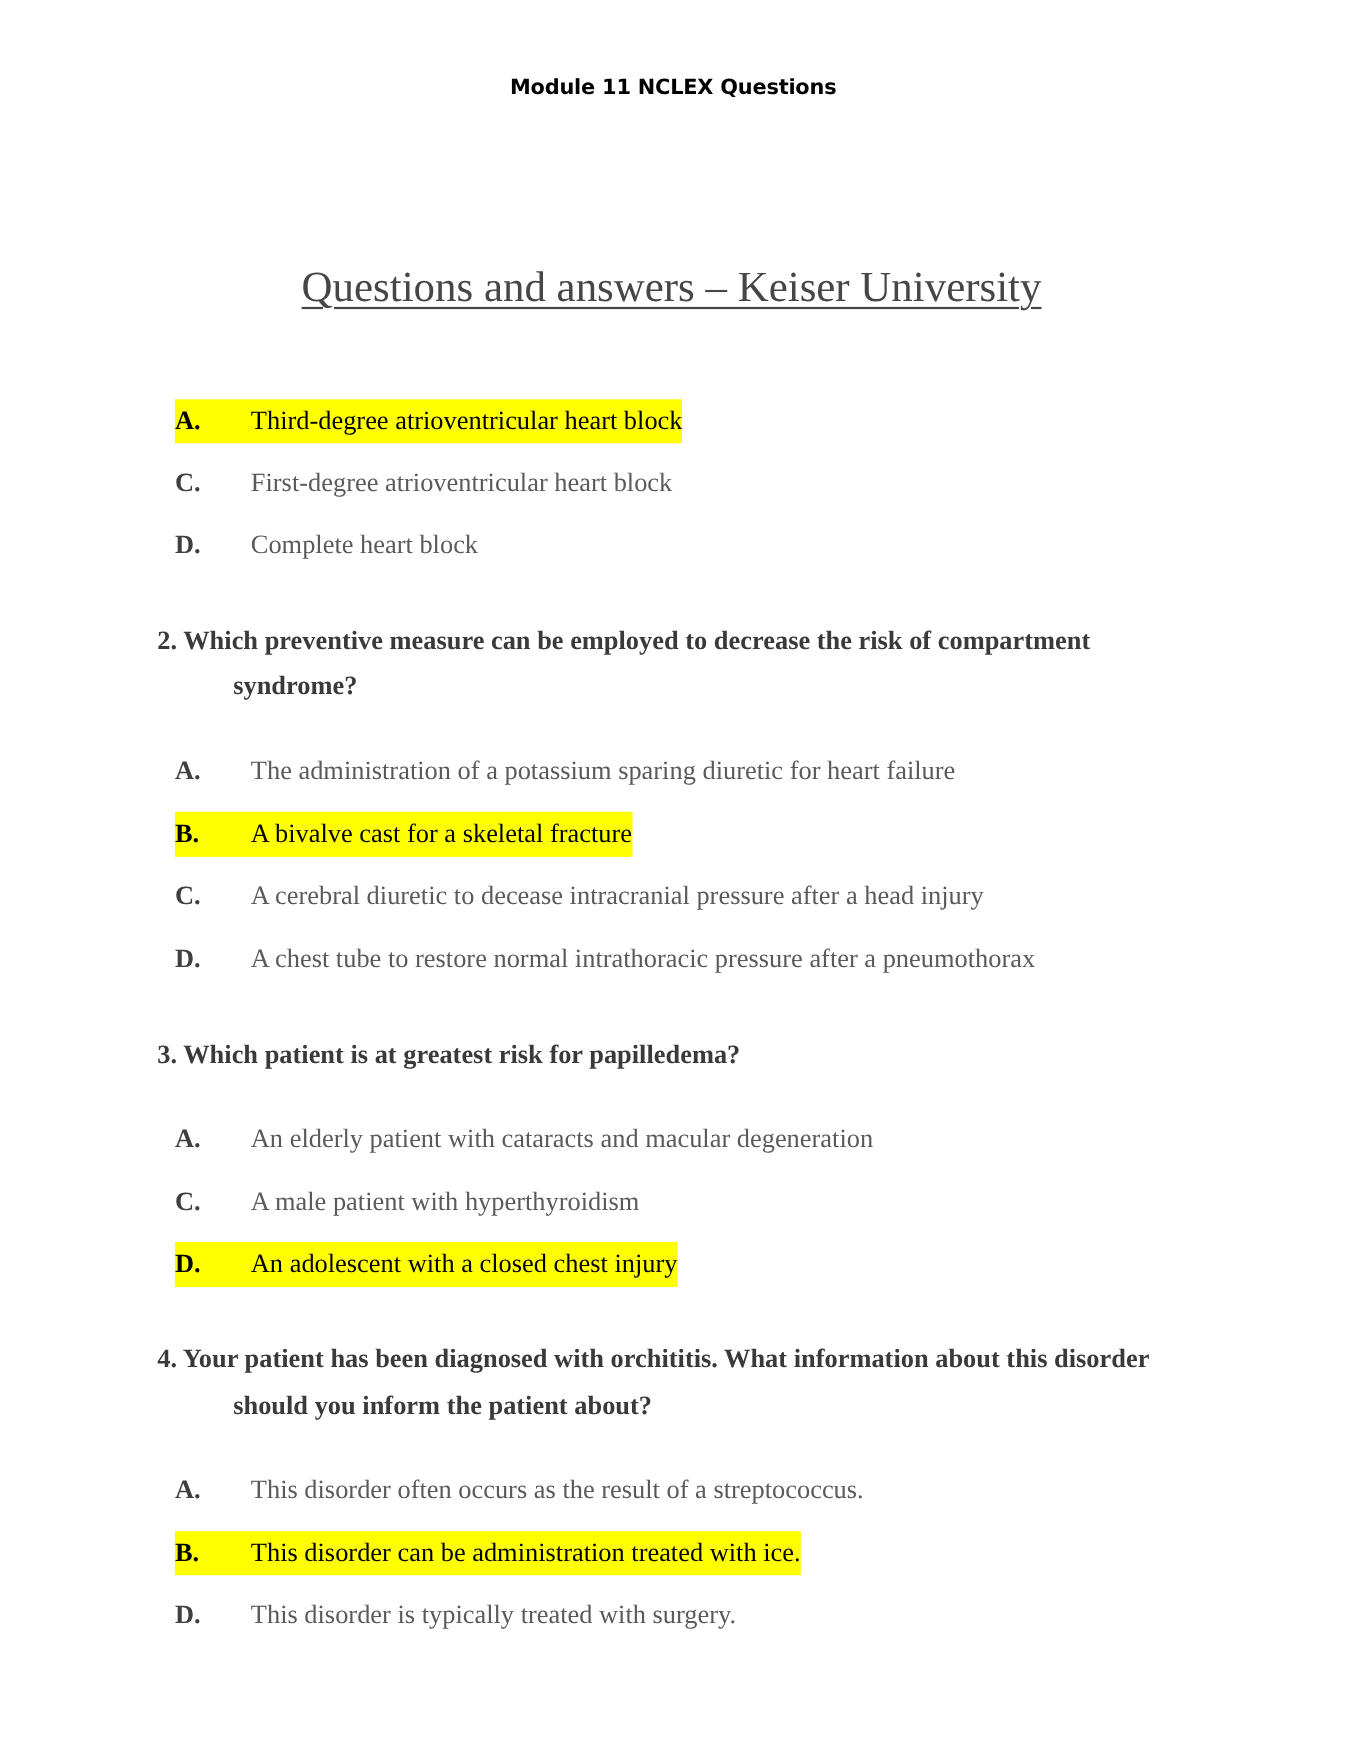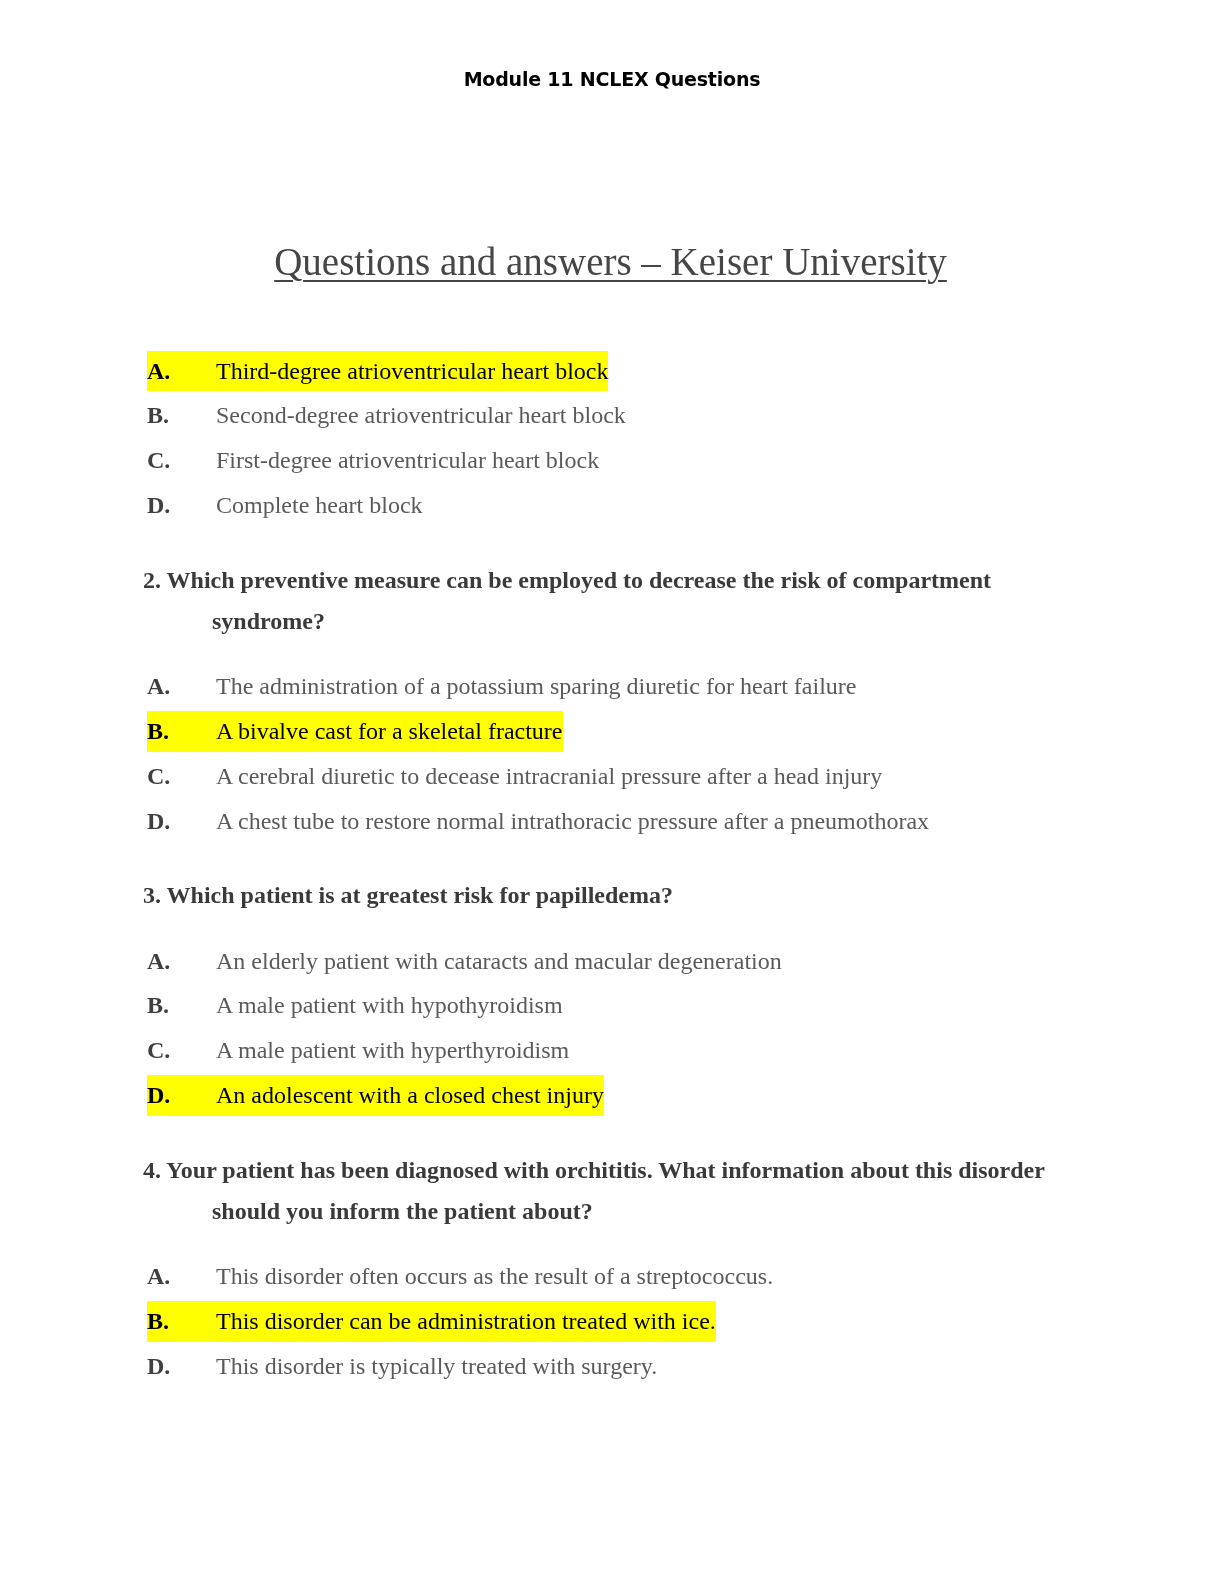--- a/index.html
+++ b/index.html
@@ -86,21 +86,21 @@
     padding: 0;
     list-style: none;
   }
   .option {
     display: flex;
     align-items: baseline;
     font-family: "Liberation Serif", serif;
     font-size: 24px;
     line-height: 1.70;
     color: #5a5a5a;
-    margin: 4px;
+    margin: 16px;
   }
   .option .opt-wrap {
     display: inline-block;
     white-space: pre;
   }
   .option .opt-letter {
     display: inline-block;
     width: 69px;
     font-weight: bold;
     color: #3f3f3f;
@@ -136,23 +136,20 @@
     <div class="gap-block"></div>
 
     <div id="questions-container">
         <div class="question">
           <div class="gap-after-stem"></div>
           <ul class="options">
             <li class="option hl">
               <span class="opt-wrap"><span class="opt-letter">A.</span><span class="opt-text">Third-degree atrioventricular heart block</span></span>
             </li>
             <li class="option">
-              <span class="opt-wrap"><span class="opt-letter">B.</span><span class="opt-text">Second-degree atrioventricular heart block</span></span>
-            </li>
-            <li class="option">
               <span class="opt-wrap"><span class="opt-letter">C.</span><span class="opt-text">First-degree atrioventricular heart block</span></span>
             </li>
             <li class="option">
               <span class="opt-wrap"><span class="opt-letter">D.</span><span class="opt-text">Complete heart block</span></span>
             </li>
           </ul>
           <div class="gap-block"></div>
         </div>
         <div class="question">
           <p class="q-stem hang-indent">2. Which preventive measure can be employed to decrease the risk of compartment syndrome?</p>
@@ -172,23 +169,20 @@
             </li>
           </ul>
           <div class="gap-block"></div>
         </div>
         <div class="question">
           <p class="q-stem hang-indent">3. Which patient is at greatest risk for papilledema?</p>
           <div class="gap-after-stem"></div>
           <ul class="options">
             <li class="option">
               <span class="opt-wrap"><span class="opt-letter">A.</span><span class="opt-text">An elderly patient with cataracts and macular degeneration</span></span>
-            </li>
-            <li class="option">
-              <span class="opt-wrap"><span class="opt-letter">B.</span><span class="opt-text">A male patient with hypothyroidism</span></span>
             </li>
             <li class="option">
               <span class="opt-wrap"><span class="opt-letter">C.</span><span class="opt-text">A male patient with hyperthyroidism</span></span>
             </li>
             <li class="option hl">
               <span class="opt-wrap"><span class="opt-letter">D.</span><span class="opt-text">An adolescent with a closed chest injury</span></span>
             </li>
           </ul>
           <div class="gap-block"></div>
         </div>

